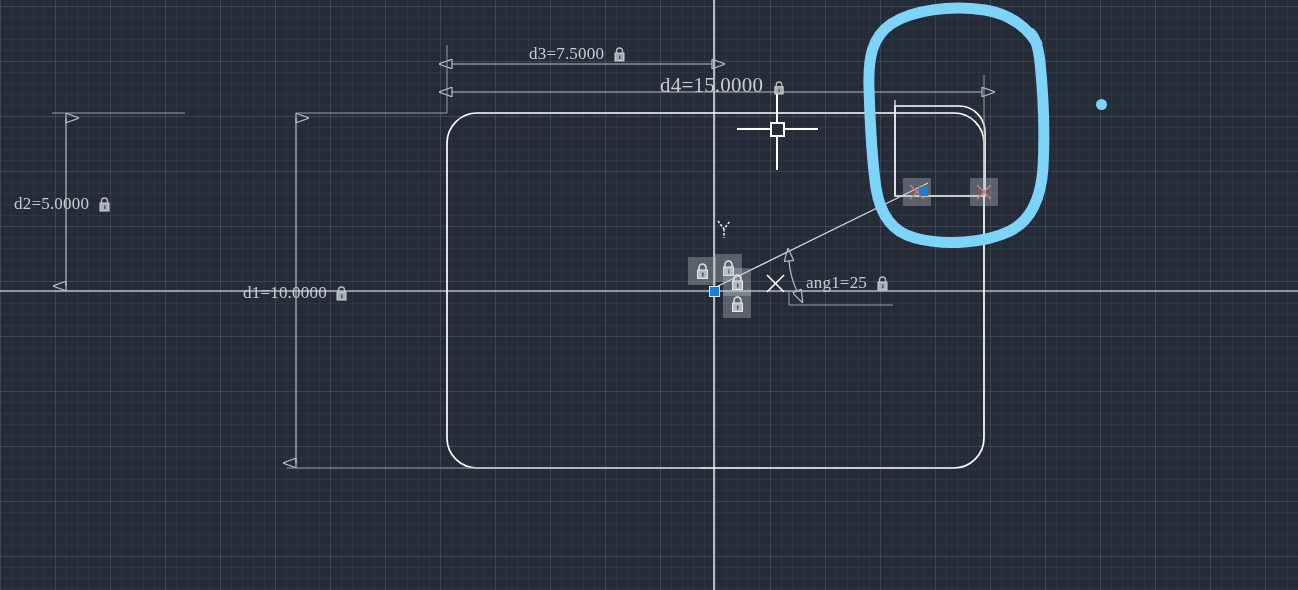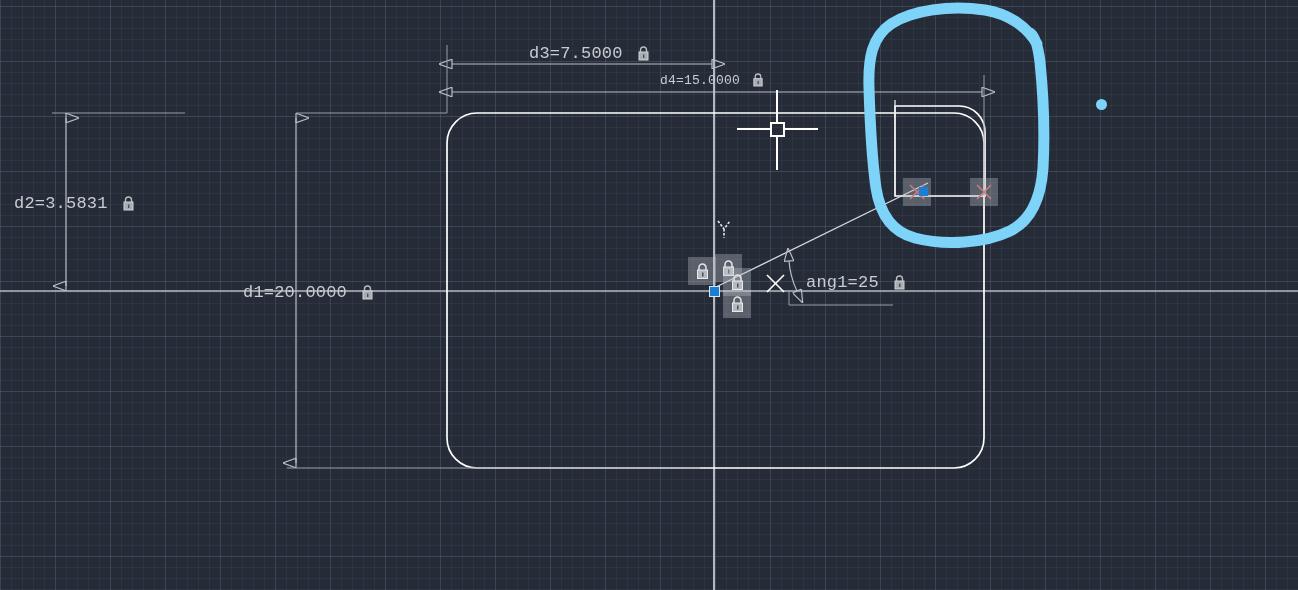--- a/index.html
+++ b/index.html
@@ -14,21 +14,21 @@
       linear-gradient(to right, rgba(125,140,165,.085) 1px, transparent 1px),
       linear-gradient(to bottom, rgba(125,140,165,.085) 1px, transparent 1px),
       linear-gradient(to right, rgba(135,150,175,.17) 1px, transparent 1px),
       linear-gradient(to bottom, rgba(135,150,175,.17) 1px, transparent 1px);
     background-size:11px 11px, 11px 11px, 55px 55px, 55px 55px;
     background-position:0 6px,0 6px,0 6px,0 6px;
   }
   svg.layer{position:absolute;left:0;top:0;width:1298px;height:590px;overflow:visible;}
   .lbl{
     position:absolute;color:#c9ccd1;font-size:17px;letter-spacing:.2px;
-    white-space:nowrap;font-family:Liberation Mono, monospace;
+    white-space:nowrap;font-family:Liberation Serif, serif;
   }
   .lockico{display:inline-block;vertical-align:-3px;margin-left:4px;}
   .constraint-badge{
     position:absolute;width:28px;height:28px;
     background:rgba(190,195,205,.34);
     display:flex;align-items:center;justify-content:center;
   }
   .grip{
     position:absolute;width:11px;height:11px;background:#1a7fd4;
     border:1px solid #dfe6ef;box-sizing:border-box;
@@ -109,53 +109,53 @@
 
   <svg class="layer">
     <path d="M1037,44 C1028,28 1010,14 985,10 C950,5 912,10 891,24
              C872,37 868,58 869,88 C870,122 872,160 876,188
              C880,214 892,232 915,238 C946,246 985,243 1010,231
              C1032,220 1041,197 1043,168 C1045,132 1043,92 1040,62
              C1038,46 1035,36 1030,33" fill="none" stroke="#7dd3f8" stroke-width="11" stroke-linecap="round" stroke-linejoin="round"></path>
   </svg>
 
   <div class="lbl" style="left:14px;top:194px;">
-    <span>d2=3.5831</span>
+    <span>d2=5.0000</span>
     <span class="lockico">
       <svg width="13" height="15" viewBox="0 0 13 15">
         <path d="M3.5,6 V4 a3,3 0 0 1 6,0 V6" fill="none" stroke="#b7bbc2" stroke-width="1.4"></path>
         <rect x="2" y="6" width="9" height="8" fill="#a8acb3" stroke="#cfd3d8" stroke-width="1"></rect>
         <rect x="6" y="8.5" width="1.4" height="3.5" fill="#4a4f57"></rect>
       </svg>
     </span>
   </div>
 
   <div class="lbl" style="left:243px;top:283px;">
-    <span>d1=20.0000</span>
+    <span>d1=10.0000</span>
     <span class="lockico">
       <svg width="13" height="15" viewBox="0 0 13 15">
         <path d="M3.5,6 V4 a3,3 0 0 1 6,0 V6" fill="none" stroke="#b7bbc2" stroke-width="1.4"></path>
         <rect x="2" y="6" width="9" height="8" fill="#a8acb3" stroke="#cfd3d8" stroke-width="1"></rect>
         <rect x="6" y="8.5" width="1.4" height="3.5" fill="#4a4f57"></rect>
       </svg>
     </span>
   </div>
 
   <div class="lbl" style="left:529px;top:44px;">
     <span>d3=7.5000</span>
     <span class="lockico">
       <svg width="13" height="15" viewBox="0 0 13 15">
         <path d="M3.5,6 V4 a3,3 0 0 1 6,0 V6" fill="none" stroke="#b7bbc2" stroke-width="1.4"></path>
         <rect x="2" y="6" width="9" height="8" fill="#a8acb3" stroke="#cfd3d8" stroke-width="1"></rect>
         <rect x="6" y="8.5" width="1.4" height="3.5" fill="#4a4f57"></rect>
       </svg>
     </span>
   </div>
 
-  <div class="lbl" style="left:660px;top:73px;font-size:13px;">
+  <div class="lbl" style="left:660px;top:73px;font-size:21px;">
     <span>d4=15.0000</span>
     <span class="lockico">
       <svg width="12" height="14" viewBox="0 0 13 15">
         <path d="M3.5,6 V4 a3,3 0 0 1 6,0 V6" fill="none" stroke="#b7bbc2" stroke-width="1.4"></path>
         <rect x="2" y="6" width="9" height="8" fill="#a8acb3" stroke="#cfd3d8" stroke-width="1"></rect>
         <rect x="6" y="8.5" width="1.4" height="3.5" fill="#4a4f57"></rect>
       </svg>
     </span>
   </div>
 

